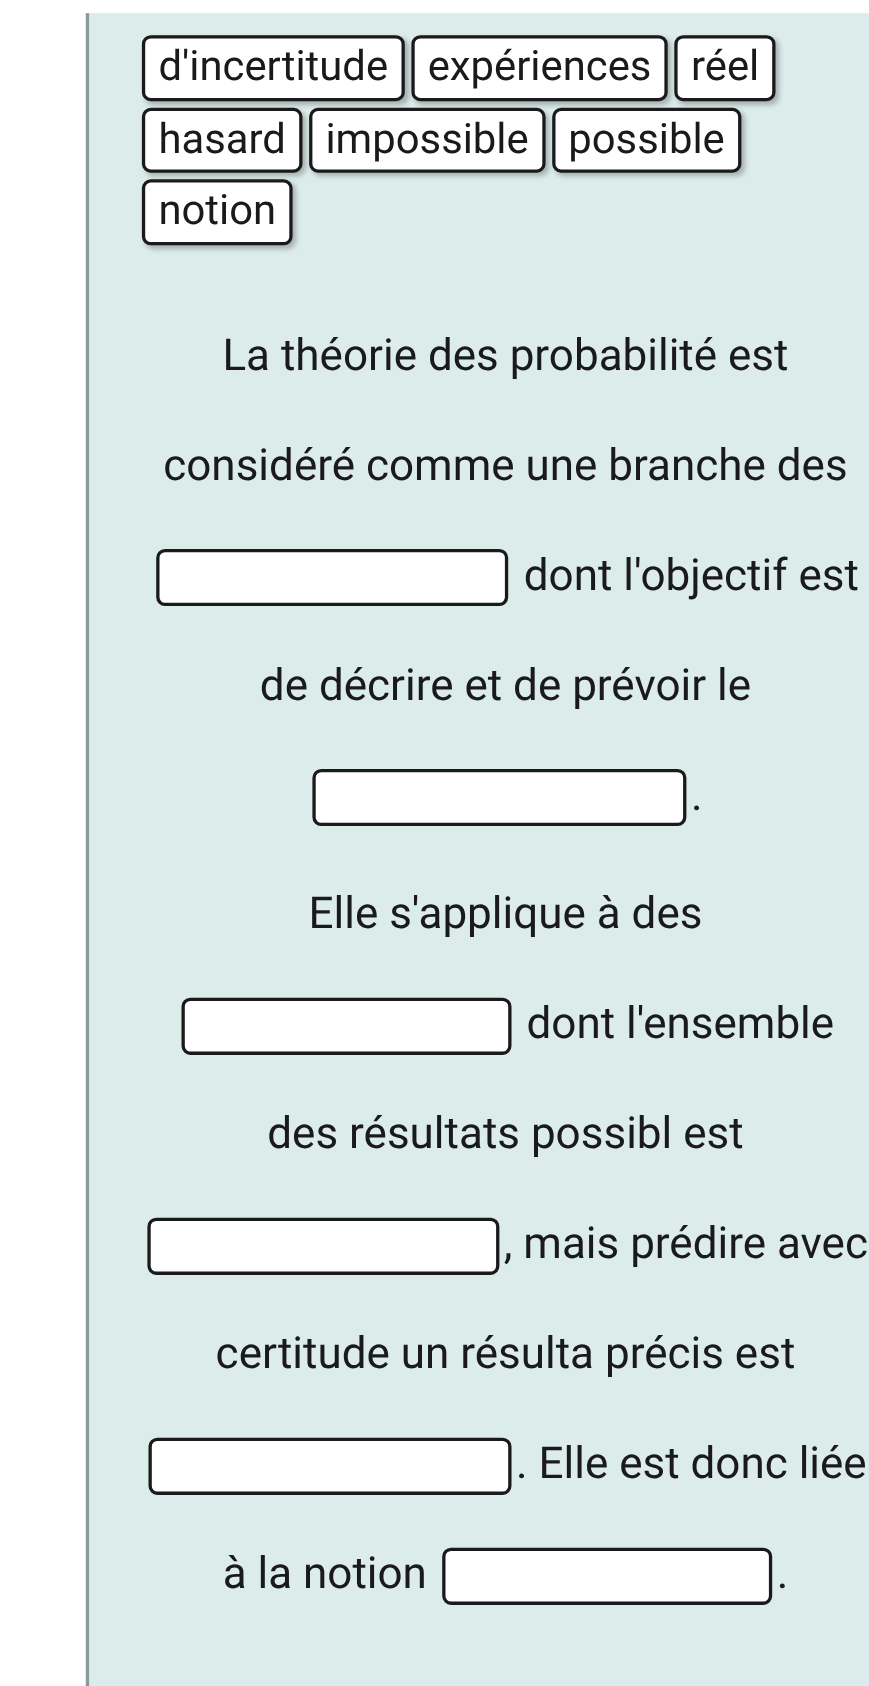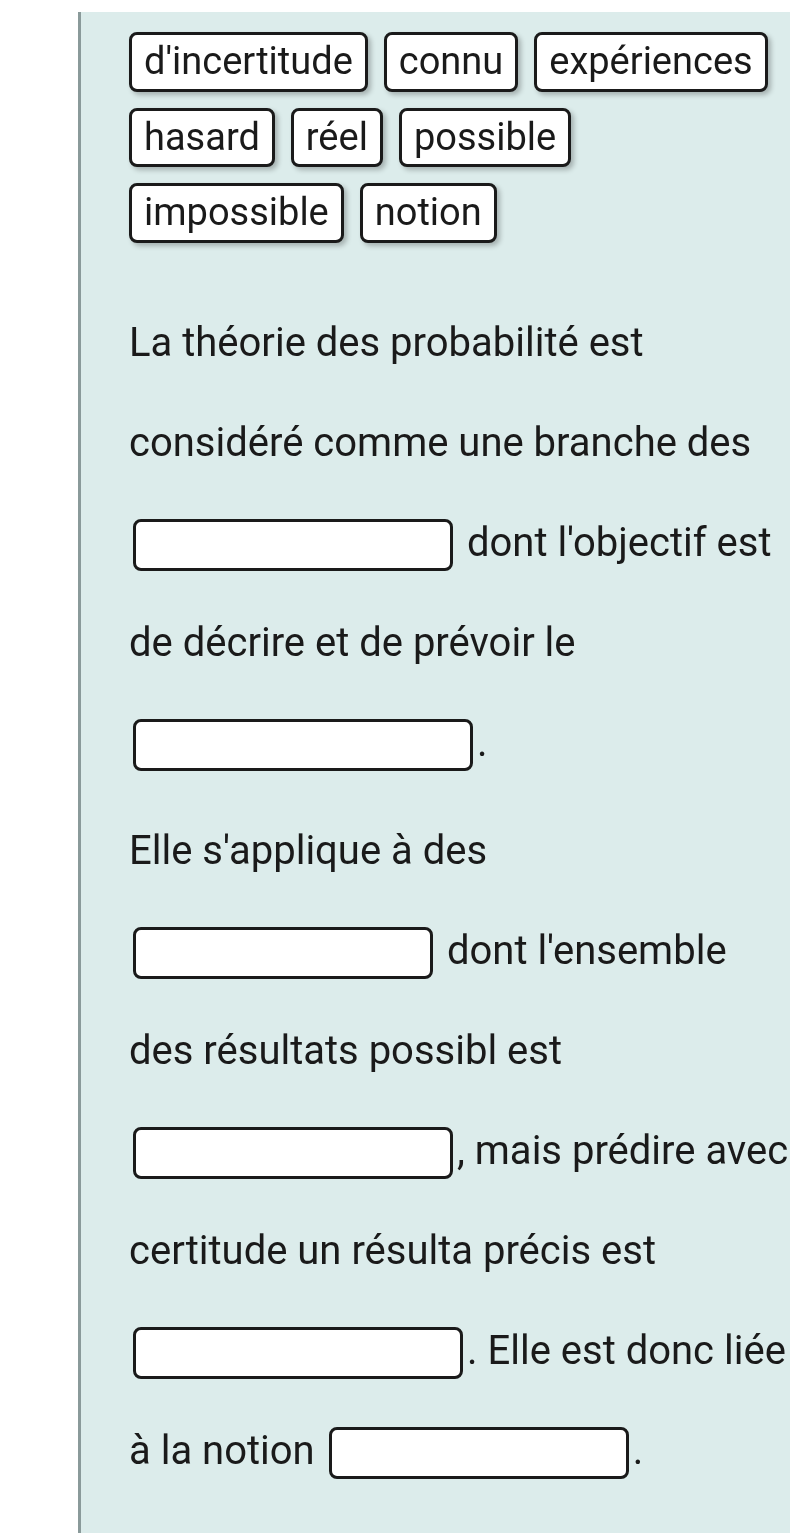--- a/index.html
+++ b/index.html
@@ -21,21 +21,21 @@
     }
     .content-area {
       background: #dceceb;
       border-left: 3px solid #8a9a9a;
       padding: 20px 0 20px 48px;
       height: 100%;
     }
     .word-bank {
       display: flex;
       flex-wrap: wrap;
-      gap: 16px;
+      gap: 6px;
       margin-bottom: 50px;
       padding-right: 20px;
     }
     .word-chip {
       display: inline-block;
       background: #fff;
       border: 3px solid #1a1a1a;
       border-radius: 8px;
       padding: 4px 12px;
       font-size: 38px;
@@ -45,20 +45,21 @@
       line-height: 1.2;
     }
     .text-content {
       font-size: 40px;
       color: #1a1a1a;
       line-height: 2.5;
       padding-right: 0;
     }
     .text-content p {
       margin-bottom: 8px;
+      text-align: center;
     }
     .blank-slot {
       display: inline-block;
       vertical-align: middle;
       background: #fff;
       border: 3px solid #1a1a1a;
       border-radius: 8px;
       height: 52px;
       margin: 0 4px;
     }
@@ -70,26 +71,25 @@
     .blank-6 { width: 300px; }
   </style>
 </head>
 <body>
 
 <div class="outer-container">
   <div class="content-area">
 
     <div class="word-bank">
       <span class="word-chip">d'incertitude</span>
-      <span class="word-chip">connu</span>
       <span class="word-chip">expériences</span>
+      <span class="word-chip">réel</span>
       <span class="word-chip">hasard</span>
-      <span class="word-chip">réel</span>
+      <span class="word-chip">impossible</span>
       <span class="word-chip">possible</span>
-      <span class="word-chip">impossible</span>
       <span class="word-chip">notion</span>
     </div>
 
     <div class="text-content">
       <p>
         <span>La théorie des probabilité est considéré comme une branche des </span><span class="blank-slot blank-1"></span><span> dont l'objectif est de décrire et de prévoir le </span><span class="blank-slot blank-2"></span><span>.</span>
       </p>
       <p>
         <span>Elle s'applique à des </span><span class="blank-slot blank-3"></span><span> dont l'ensemble des résultats possibl est </span><span class="blank-slot blank-4"></span><span>, mais prédire avec certitude un résulta précis est </span><span class="blank-slot blank-5"></span><span>. Elle est donc liée à la notion </span><span class="blank-slot blank-6"></span><span>.</span>
       </p>

